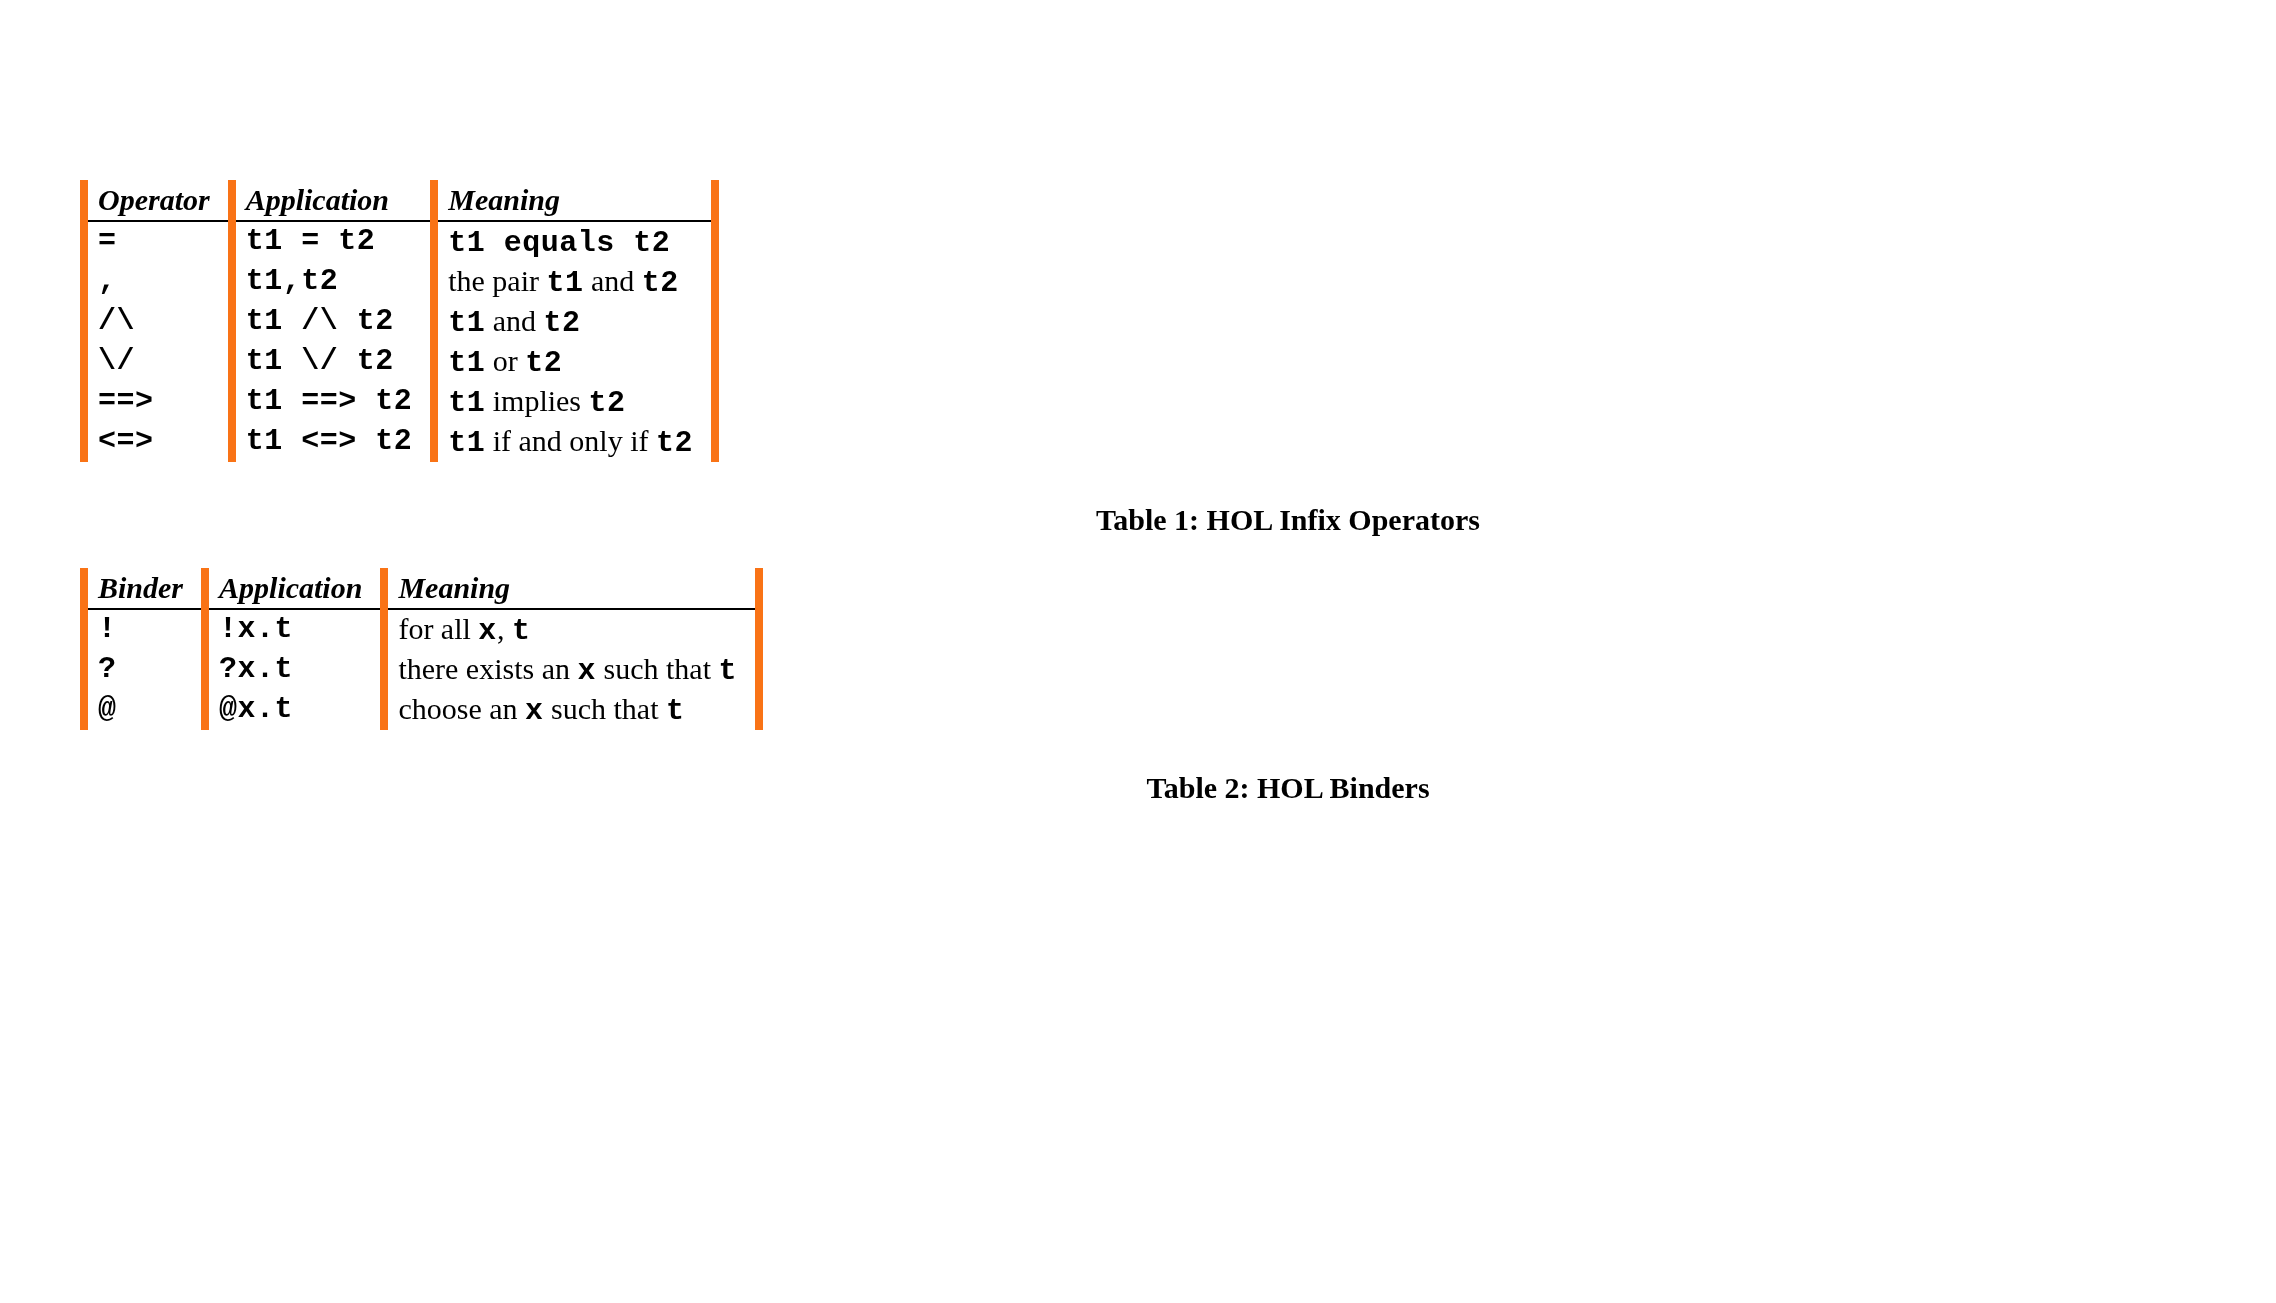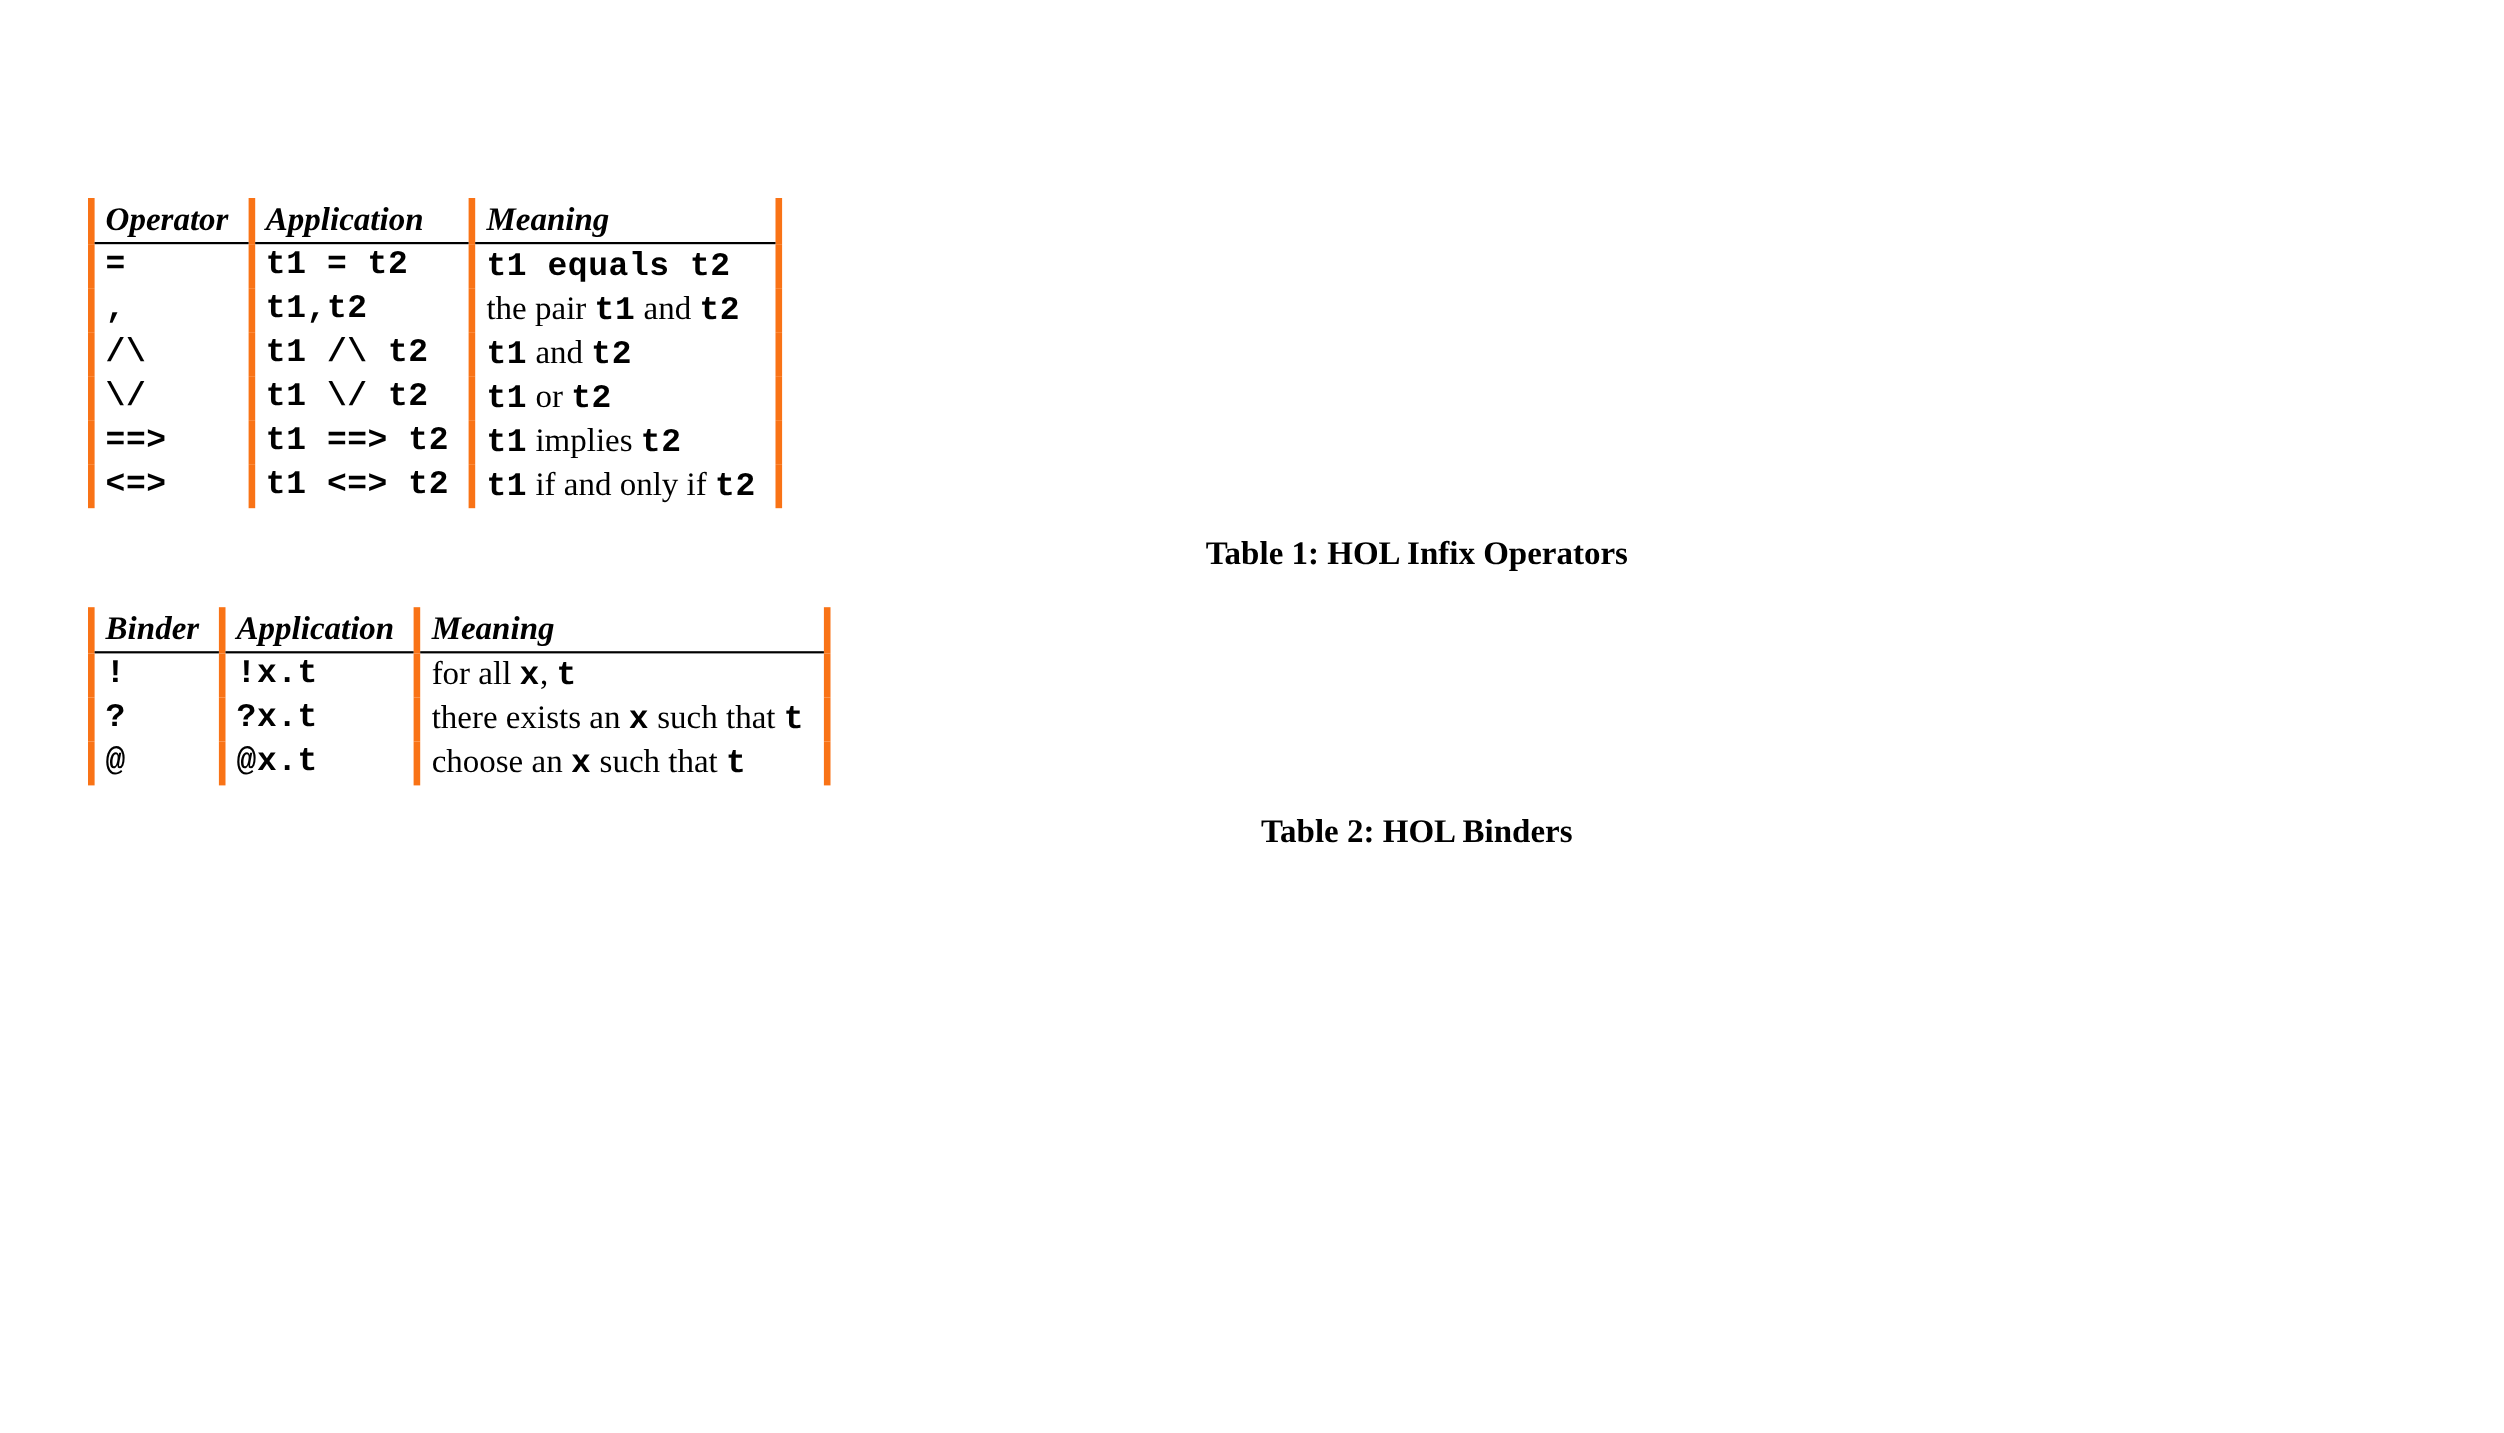--- a/index.html
+++ b/index.html
@@ -24,31 +24,31 @@
       text-align: left;
       padding: 2px 18px 2px 10px;
       border-bottom: 2px solid #000;
     }
     td {
       padding: 1px 18px 1px 10px;
       text-align: left;
       vertical-align: top;
     }
     .col-border {
-      border-left: 6px solid #f97316;
+      border-left: 8px solid #f97316;
     }
     .mono {
       font-family: "Courier New", Courier, monospace;
       font-weight: bold;
       letter-spacing: 0.5px;
     }
     .caption {
       text-align: center;
       font-weight: bold;
-      margin: 24px 0 30px 0;
+      margin: 40px 0 30px 0;
       padding-left: 300px;
     }
     .list {
       margin-top: 40px;
       margin-left: 50px;
     }
     .list-item {
       margin-bottom: 8px;
     }
     .list-num {

